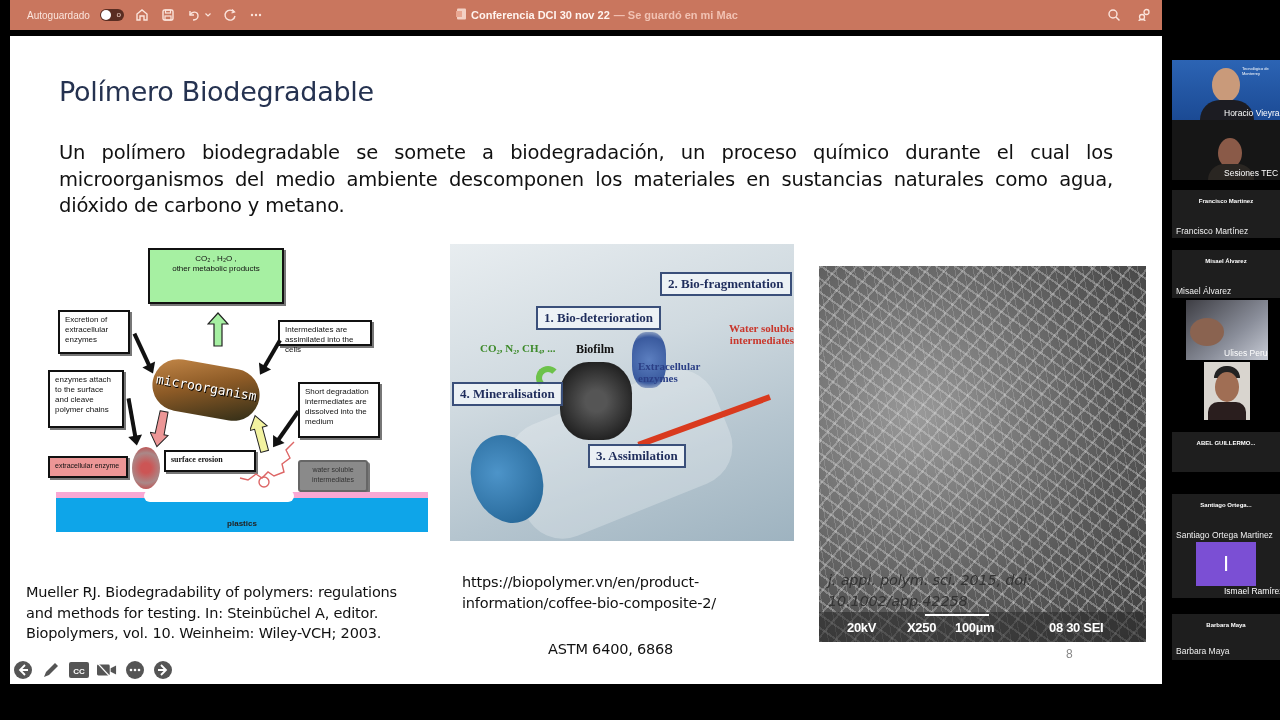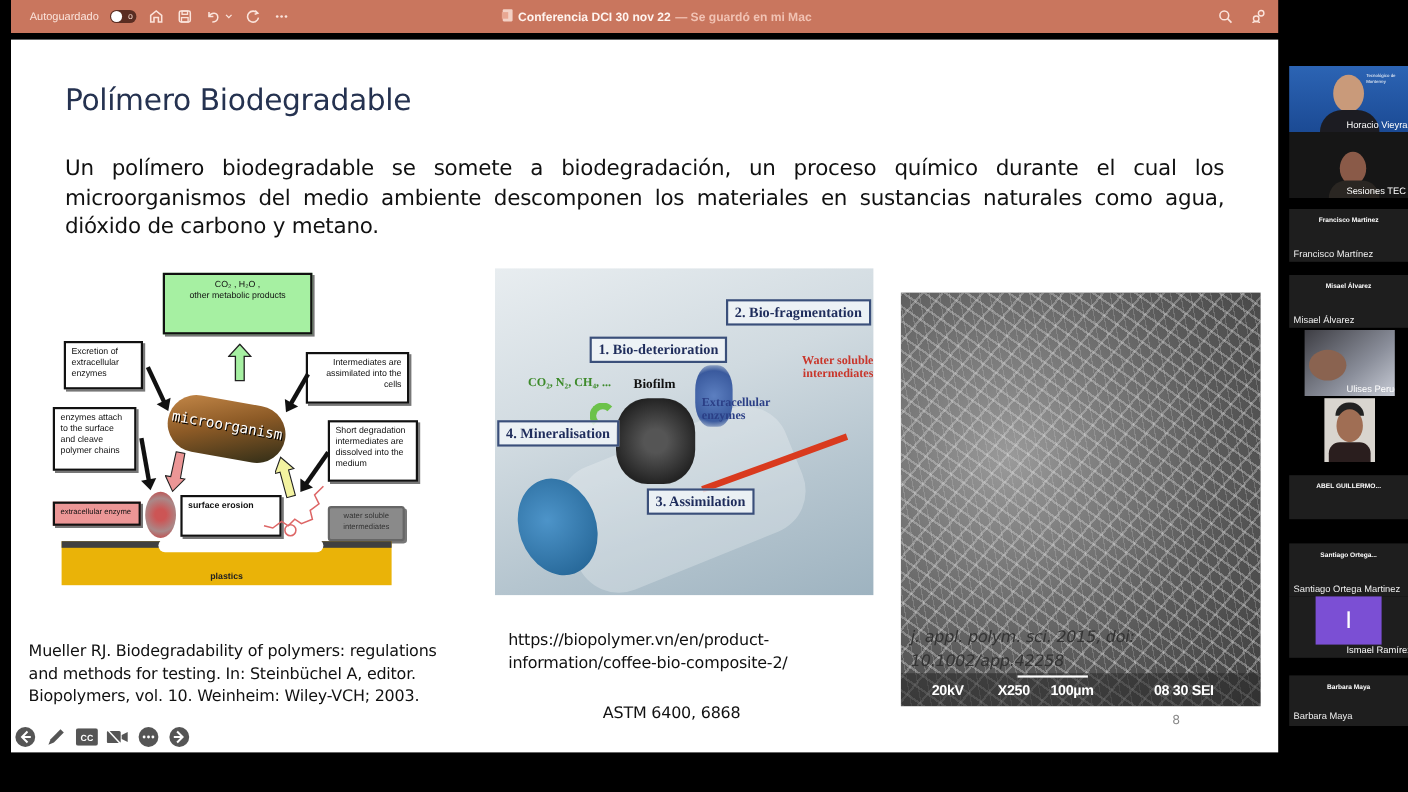--- a/index.html
+++ b/index.html
@@ -23,21 +23,21 @@
   .slide-title { position: absolute; left: 49px; top: 40px; font-size: 27px; color: #253250; font-family: "DejaVu Sans", sans-serif; font-weight: normal; letter-spacing: -0.3px; }
   .slide-body { position: absolute; left: 49px; top: 104px; width: 1054px; font-size: 19.5px; line-height: 26.5px; color: #111; text-align: justify; font-family: "DejaVu Sans", sans-serif; letter-spacing: -0.2px; }
 
   
   .fig1 { position: absolute; left: 34px; top: 206px; width: 340px; height: 296px; }
   .box { position: absolute; background: #fff; border: 2px solid #111; box-shadow: 2px 2px 0 #777; font-size: 8px; line-height: 10px; color: #111; padding: 3px 5px; }
   .green-box { background: #a6f0a2; text-align: center; font-size: 8px; padding-top: 4px; }
   .pink-box { background: #ec9696; font-size: 7px; }
   .gray-box { background: #8a8a8a; color: #333; border-color: #666; border-radius: 3px; font-size: 7px; text-align: center; }
   .microbe { position: absolute; left: 108px; top: 122px; width: 108px; height: 52px; border-radius: 28px; background: linear-gradient(160deg, #c78a4a 0%, #8c5a26 45%, #2a2a16 100%); transform: rotate(10deg); color: #fff; font-size: 13px; text-align: center; line-height: 48px; font-family: "DejaVu Sans Mono", monospace; text-shadow: 1px 1px 0 #000; }
-  .plastic-slab { position: absolute; left: 12px; top: 250px; width: 300px; height: 40px; background: #eab308; border-top: 6px solid #404040; }
+  .plastic-slab { position: absolute; left: 12px; top: 250px; width: 372px; height: 40px; background: #0ea5e9; border-top: 6px solid #f9a8d4; }
   .plastic-slab .label { position: absolute; left: 0; right: 0; bottom: 4px; text-align: center; font-size: 8px; font-weight: bold; color: #222; }
   .erosion { position: absolute; left: 100px; top: 248px; width: 150px; height: 12px; background: #fff; border-radius: 6px; }
   .arrow-black { position: absolute; width: 4px; background: #111; }
   .arrow-black::after { content: ""; position: absolute; left: -5px; bottom: -8px; border-left: 7px solid transparent; border-right: 7px solid transparent; border-top: 10px solid #111; }
   .enzyme-blob { position: absolute; left: 88px; top: 205px; width: 28px; height: 42px; border-radius: 50%; background: radial-gradient(circle, #c55 20%, #a88 60%, #c33 100%); }
 
   
   .fig2 { position: absolute; left: 440px; top: 208px; width: 344px; height: 297px; background: linear-gradient(160deg, #e8edf0 0%, #d0dae0 40%, #b5c5cf 70%, #9eb3c0 100%); overflow: hidden; }
   .fig2 .lbl { position: absolute; background: rgba(240,244,248,0.85); border: 2px solid #3a4f7a; color: #1f2d5c; font-family: "Liberation Serif", serif; font-weight: bold; font-size: 13px; padding: 2px 6px; }
   .bottle-cap { position: absolute; left: 22px; top: 190px; width: 70px; height: 90px; border-radius: 50%; background: radial-gradient(circle at 40% 40%, #4d94c9, #1e5e8e); transform: rotate(-20deg); }
@@ -158,37 +158,37 @@
     <h1 class="slide-title">Polímero Biodegradable</h1>
     <p class="slide-body">Un polímero biodegradable se somete a biodegradación, un proceso químico durante el cual los microorganismos del medio ambiente descomponen los materiales en sustancias naturales como agua, dióxido de carbono y metano.</p>
 
     <div class="fig1">
       <div class="box green-box" style="left:104px;top:6px;width:136px;height:56px;white-space:pre-line;">CO₂ , H₂O ,
 other metabolic products</div>
       <svg style="position:absolute;left:163px;top:70px;" width="22" height="36" viewBox="0 0 22 36">
           <path d="M11 1 L21 12 H15 V34 H7 V12 H1 Z" fill="#a6f0a2" stroke="#222" stroke-width="1.2"></path>
         </svg>
       <div class="box" style="left:14px;top:68px;width:72px;height:44px;">Excretion of extracellular enzymes</div>
-      <div class="box" style="left:234px;top:78px;width:94px;height:47px;text-align:right;">Intermediates are assimilated into the cells</div>
+      <div class="box" style="left:234px;top:78px;width:94px;height:26px;">Intermediates are assimilated into the cells</div>
       <div class="box" style="left:4px;top:128px;width:76px;height:58px;">enzymes attach to the surface and cleave polymer chains</div>
       <div class="microbe">microorganism</div>
       <div class="box" style="left:254px;top:140px;width:82px;height:56px;">Short degradation intermediates are dissolved into the medium</div>
       <div class="arrow-black" style="left:96px;top:90px;height:36px;transform:rotate(-25deg);"></div>
       <div class="arrow-black" style="left:226px;top:96px;height:32px;transform:rotate(30deg);"></div>
       <div class="arrow-black" style="left:86px;top:156px;height:40px;transform:rotate(-10deg);"></div>
       <div class="arrow-black" style="left:242px;top:166px;height:36px;transform:rotate(35deg);"></div>
       <svg style="position:absolute;left:106px;top:168px;" width="20" height="38" viewBox="0 0 20 38">
           <path d="M7 1 H15 V24 H19 L10 37 L1 24 H6 Z" fill="#ec9696" stroke="#222" stroke-width="1" transform="rotate(10 10 19)"></path>
         </svg>
       <svg style="position:absolute;left:206px;top:172px;" width="20" height="40" viewBox="0 0 20 40">
           <path d="M10 1 L19 14 H14 V38 H6 V14 H1 Z" fill="#f3f3a0" stroke="#222" stroke-width="1" transform="rotate(-15 10 20)"></path>
         </svg>
       <div class="box pink-box" style="left:4px;top:214px;width:80px;height:22px;">extracellular enzyme</div>
       <div class="enzyme-blob"></div>
-      <div class="box" style="left:120px;top:208px;width:92px;height:38px;font-size:8px;font-weight:bold;">surface erosion</div>
+      <div class="box" style="left:120px;top:208px;width:92px;height:22px;font-size:8px;font-weight:bold;font-family:Liberation Serif, serif;">surface erosion</div>
       <div class="box gray-box" style="left:254px;top:218px;width:70px;height:32px;">water soluble intermediates</div>
       <svg style="position:absolute;left:190px;top:196px;" width="70" height="56" viewBox="0 0 70 56">
           <path d="M60 4 L52 12 L56 20 L48 26 L50 34 L40 38 L34 34 L28 40 L22 36 L14 42 L6 40" fill="none" stroke="#d66" stroke-width="1.4"></path>
           <circle cx="30" cy="44" r="5" fill="none" stroke="#d66" stroke-width="1.4"></circle>
         </svg>
       <div class="plastic-slab">
         <span class="label">plastics</span>
       </div>
       <div class="erosion"></div>
     </div>

